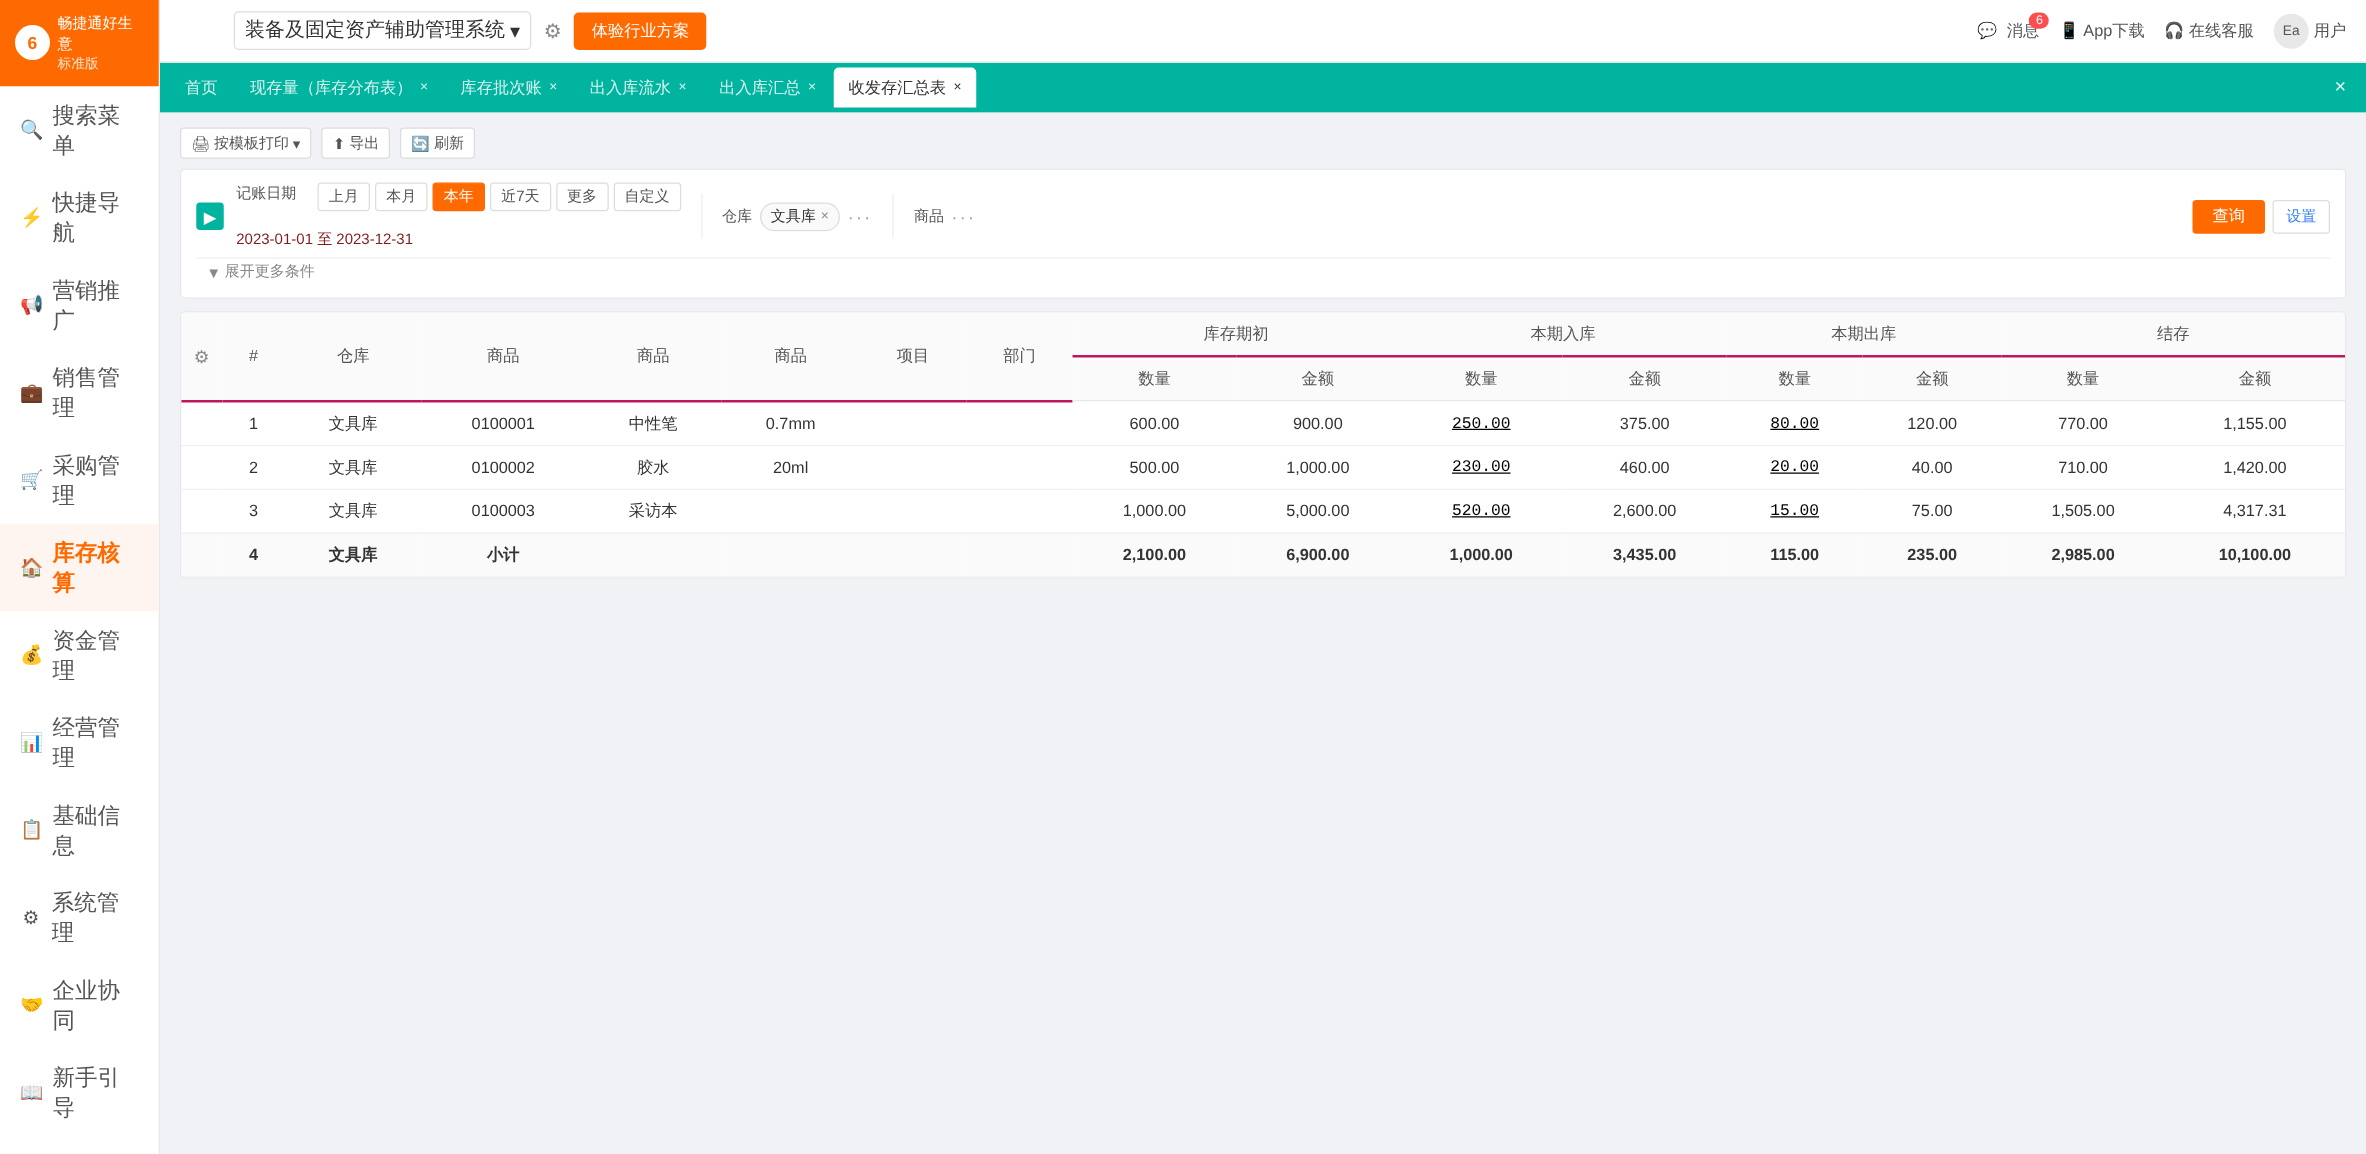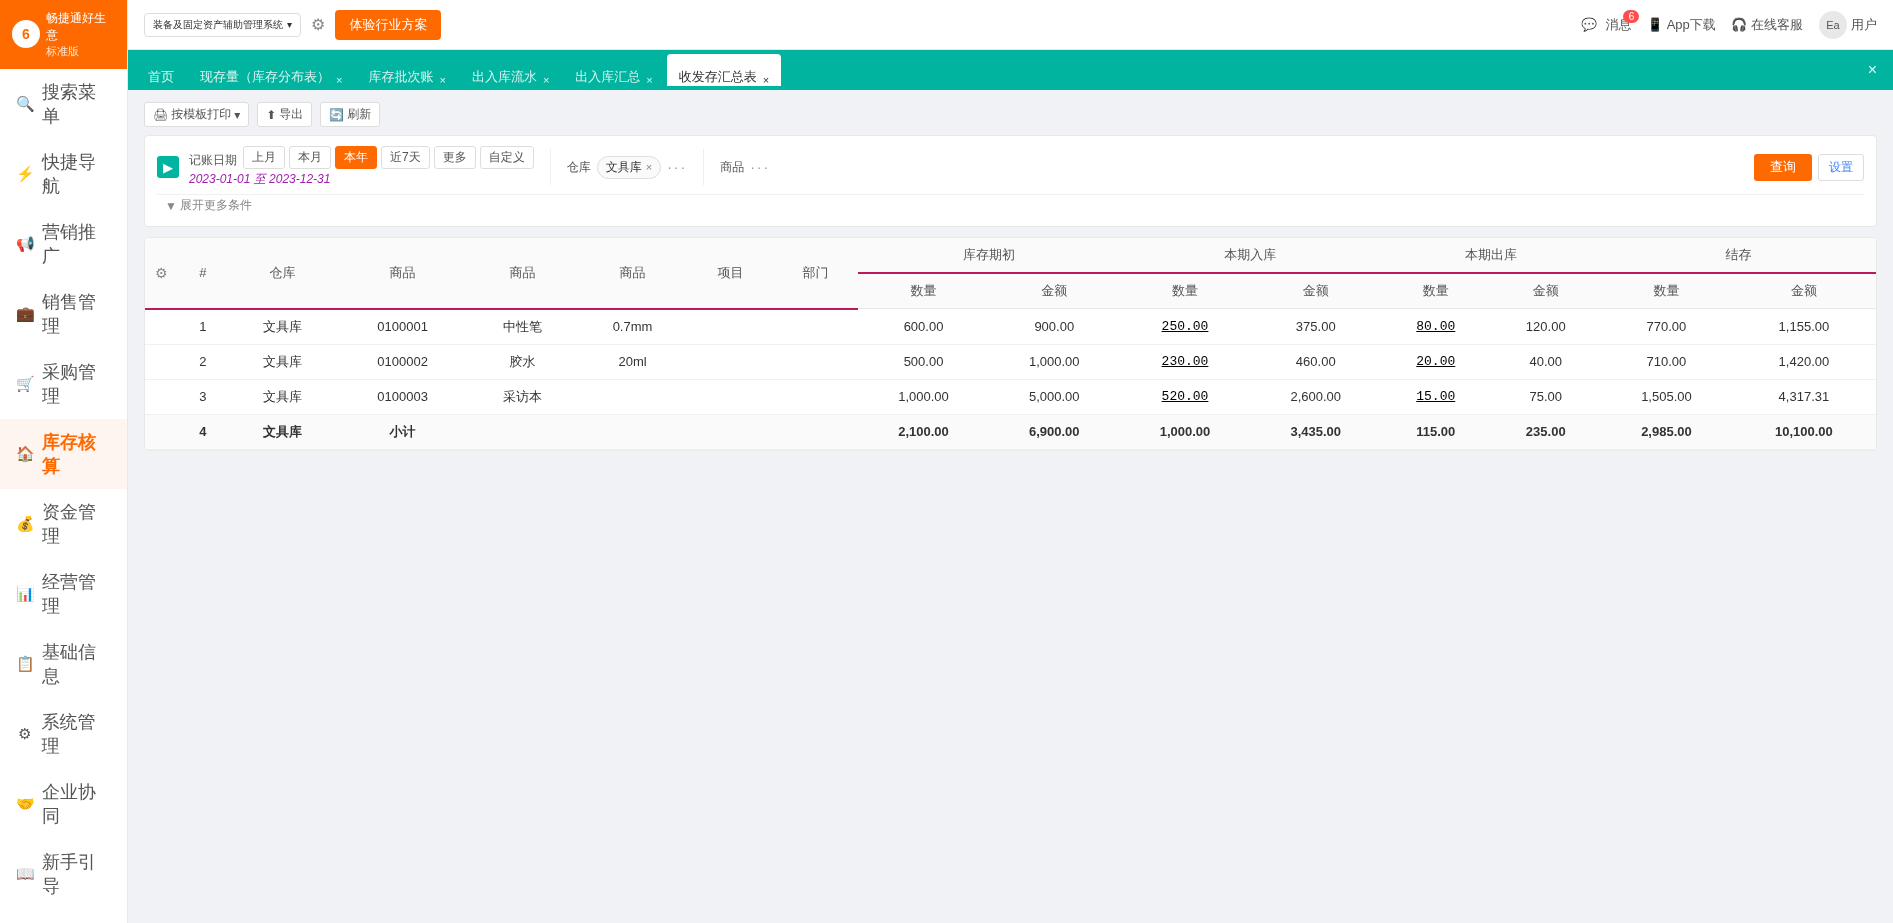--- a/index.html
+++ b/index.html
@@ -32,21 +32,21 @@
 
     
     .topbar {
       position: fixed; left: 128px; top: 0; right: 0; height: 50px;
       background: #fff; border-bottom: 1px solid #e8e8e8; z-index: 99;
       display: flex; align-items: center; justify-content: space-between; padding: 0 16px;
     }
     .topbar-left { display: flex; align-items: center; gap: 10px; }
     .topbar-selector {
       border: 1px solid #ddd; border-radius: 4px; padding: 4px 8px;
-      display: flex; align-items: center; gap: 4px; cursor: pointer; font-size: 10px;
+      display: flex; align-items: center; gap: 4px; cursor: pointer; font-size: 16px; margin-left: 43px;
     }
     .topbar-try-btn {
       background: #ff6a00; color: #fff; border: none; border-radius: 4px;
       padding: 6px 14px; cursor: pointer; font-size: 13px;
     }
     .topbar-right { display: flex; align-items: center; gap: 16px; font-size: 13px; color: #555; }
     .topbar-right .badge-wrap { position: relative; cursor: pointer; }
     .topbar-right .badge {
       position: absolute; top: -6px; right: -8px;
       background: #ff4d4f; color: #fff; border-radius: 8px;
@@ -62,21 +62,21 @@
       position: fixed; left: 128px; top: 50px; right: 0; bottom: 0;
       display: flex; flex-direction: column; overflow: hidden;
     }
 
     
     .tabbar {
       background: #00b4a0; display: flex; align-items: center; padding: 0 8px;
       height: 40px; flex-shrink: 0;
     }
     .tab {
-      display: flex; align-items: flex-end; gap: 4px;
+      display: flex; align-items: center; gap: 4px;
       padding: 0 12px; height: 32px; cursor: pointer;
       color: rgba(255,255,255,0.85); font-size: 13px; white-space: nowrap;
       border-radius: 4px 4px 0 0; margin-right: 2px;
     }
     .tab.active { background: #fff; color: #333; }
     .tab .close { font-size: 11px; color: inherit; margin-left: 2px; cursor: pointer; }
     .tab-close-main { color: rgba(255,255,255,0.9); margin-left: auto; padding: 0 8px; cursor: pointer; font-size: 16px; }
 
     
     .content { flex: 1; overflow: auto; background: #f0f2f5; display: flex; flex-direction: column; }
@@ -90,21 +90,21 @@
       background: #fff; border: 1px solid #e8e8e8; border-radius: 4px;
       padding: 10px 12px; margin-bottom: 10px;
     }
     .filter-label { color: #555; font-size: 12px; flex-shrink: 0; }
     .filter-btns { display: flex; gap: 4px; }
     .filter-btn {
       border: 1px solid #ddd; border-radius: 3px; padding: 2px 8px;
       font-size: 12px; cursor: pointer; background: #fff; color: #555;
     }
     .filter-btn.active { background: #ff6a00; color: #fff; border-color: #ff6a00; }
-    .date-range { font-size: 12px; color: #a21caf; margin-top: 2px; font-style: italic; }
+    .date-range { font-size: 12px; color: #7f1d1d; margin-top: 14px; }
     .filter-tag {
       border: 1px solid #ddd; border-radius: 12px; padding: 2px 8px;
       font-size: 12px; display: flex; align-items: center; gap: 4px; background: #fafafa;
     }
     .filter-tag .remove { cursor: pointer; color: #888; font-size: 11px; }
     .filter-more { color: #888; font-size: 18px; cursor: pointer; letter-spacing: 2px; }
     .expand-btn {
       display: flex; align-items: center; gap: 3px;
       color: #888; font-size: 12px; cursor: pointer; padding: 2px 8px;
       border-top: 1px solid #f0f0f0; margin-top: 6px;
@@ -281,21 +281,21 @@
           </div>
         </div>
       </div>
 
       <div class="filter-bar">
         <div style="display:flex;align-items:center;gap:0;">
 
           <div style="background:#00b4a0;color:#fff;width:22px;height:22px;border-radius:3px;display:flex;align-items:center;justify-content:center;cursor:pointer;margin-right:10px;font-size:13px;">▶</div>
 
           <div style="display:flex;flex-direction:column;">
-            <div style="display:flex;align-items:flex-end;gap:6px;">
+            <div style="display:flex;align-items:flex-start;gap:17px;">
               <span class="filter-label">记账日期</span>
               <div class="filter-btns">
                 <button class="filter-btn">上月</button>
                 <button class="filter-btn">本月</button>
                 <button class="filter-btn active">本年</button>
                 <button class="filter-btn">近7天</button>
                 <button class="filter-btn">更多</button>
                 <button class="filter-btn">自定义</button>
               </div>
             </div>

